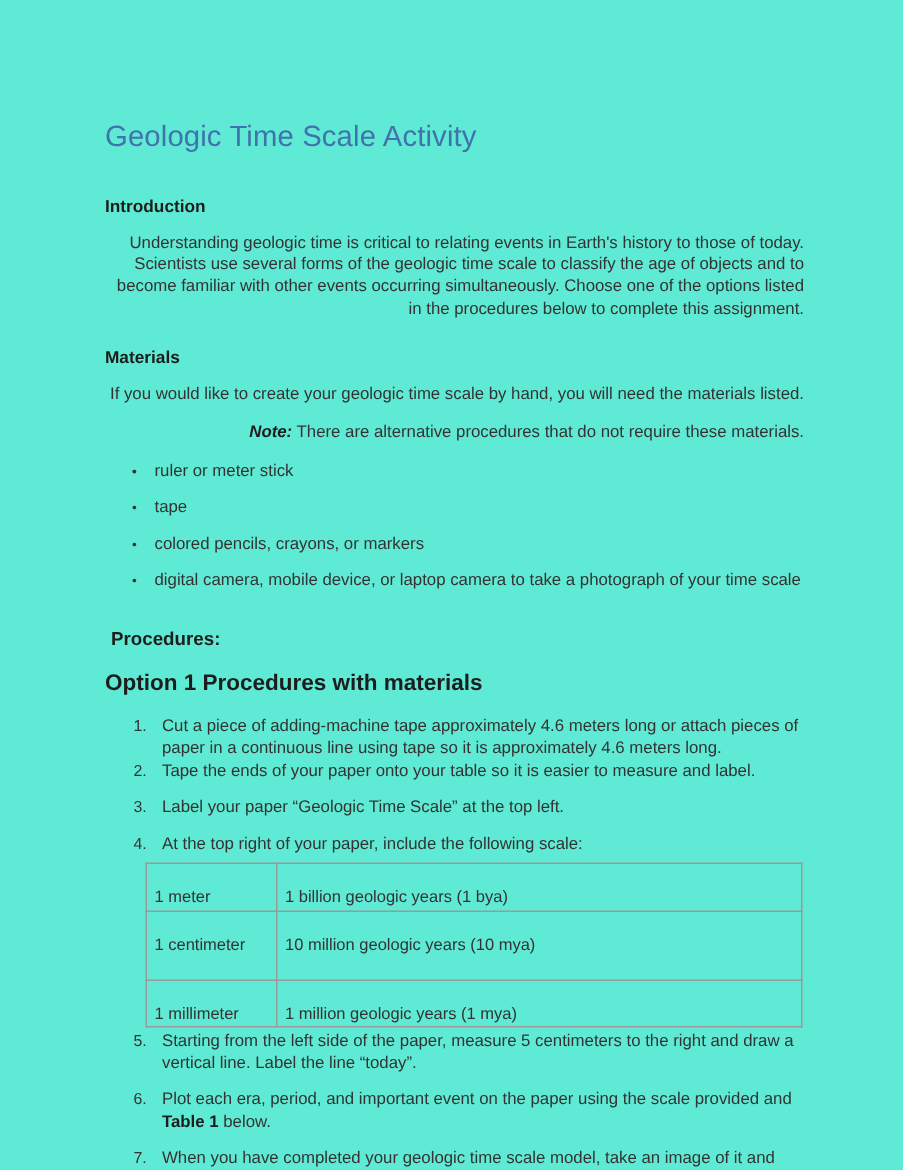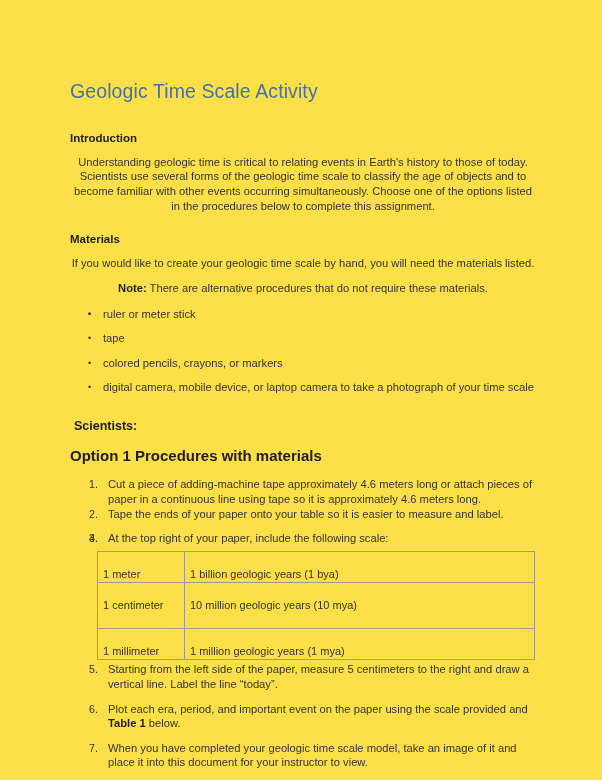--- a/index.html
+++ b/index.html
@@ -14,21 +14,21 @@
     overflow: hidden;
     font-family: "Liberation Sans", sans-serif;
     color: #2a2a2a;
     -webkit-font-smoothing: antialiased;
   }
 
   .page {
     position: relative;
     width: 602px;
     height: 780px;
-    background: #fde047;
+    background: #5eead4;
     box-sizing: border-box;
     padding: 0 66px 0 70px;
   }
 
   .doc-title {
     font-size: 19.5px;
     font-weight: normal;
     color: #4272ac;
     letter-spacing: 0.1px;
     margin: 0;
@@ -58,25 +58,25 @@
     font-size: 15px;
     padding-top: 12px;
   }
 
   p.body {
     font-size: 11.2px;
     line-height: 14.6px;
     margin: 0;
     padding-top: 9px;
     color: #333333;
-    text-align: center;
+    text-align: right;
   }
 
   p.note { padding-top: 11px; }
-  p.note .lead { font-weight: bold; color: #1d1d1d; }
+  p.note .lead { font-weight: bold; color: #1d1d1d; font-style: italic; }
 
   
   ul.materials-list {
     list-style: none;
     margin: 0;
     padding: 11px 0 0 0;
   }
   ul.materials-list li {
     position: relative;
     font-size: 11.2px;
@@ -180,35 +180,36 @@
     <li>
       <span class="bullet">•</span>
       <span>colored pencils, crayons, or markers</span>
     </li>
     <li>
       <span class="bullet">•</span>
       <span>digital camera, mobile device, or laptop camera to take a photograph of your time scale</span>
     </li>
   </ul>
 
-  <h2 class="h2 procedures">Scientists:</h2>
+  <h2 class="h2 procedures">Procedures:</h2>
 
   <h2 class="h2 option1">Option 1 Procedures with materials</h2>
 
   <ol class="proc-list">
     <li>
       <span class="num">1.</span>
       <span>Cut a piece of adding-machine tape approximately 4.6 meters long or attach pieces of paper in a continuous line using tape so it is approximately 4.6 meters long.</span>
     </li>
     <li class="tight">
       <span class="num">2.</span>
       <span>Tape the ends of your paper onto your table so it is easier to measure and label.</span>
     </li>
     <li>
       <span class="num">3.</span>
+      <span>Label your paper “Geologic Time Scale” at the top left.</span>
     </li>
     <li>
       <span class="num">4.</span>
       <span>At the top right of your paper, include the following scale:</span>
     </li>
   </ol>
 
   <div class="table-wrap">
     <table class="scale-table">
       <tbody>

